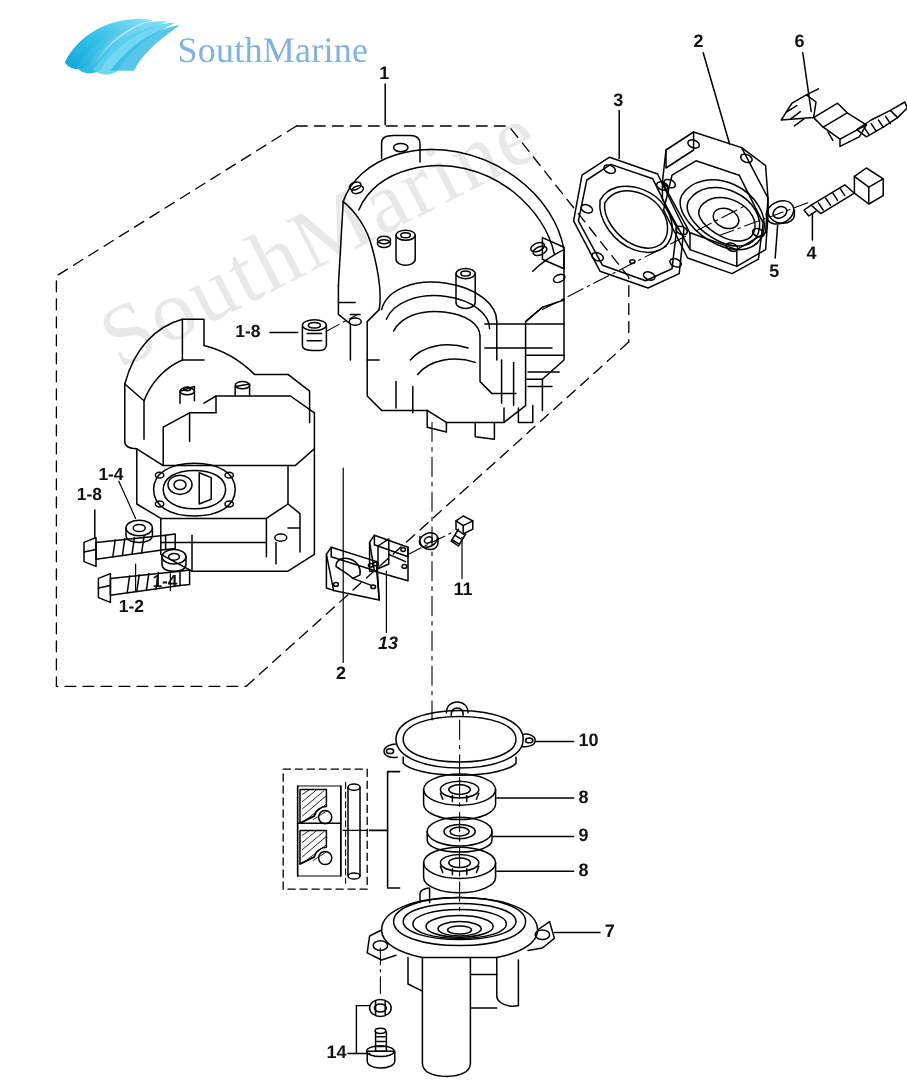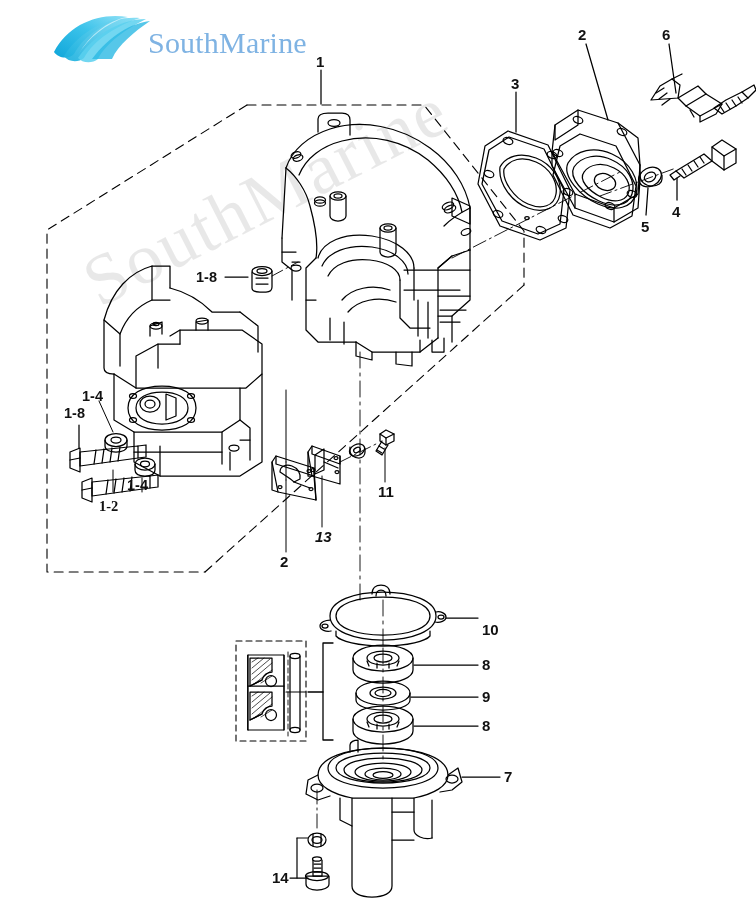--- a/index.html
+++ b/index.html
@@ -482,24 +482,24 @@
   <div class="callout" style="left:316px;top:54px;">1</div>
   <div class="callout" style="left:578px;top:27px;">2</div>
   <div class="callout" style="left:511px;top:76px;">3</div>
   <div class="callout" style="left:672px;top:204px;">4</div>
   <div class="callout" style="left:641px;top:219px;">5</div>
   <div class="callout" style="left:662px;top:27px;">6</div>
   <div class="callout" style="left:504px;top:769px;">7</div>
   <div class="callout" style="left:482px;top:657px;">8</div>
   <div class="callout" style="left:482px;top:689px;">9</div>
   <div class="callout" style="left:482px;top:718px;">8</div>
-  <div class="callout" style="left:482px;top:610px;margin-top:12px;">10</div>
+  <div class="callout" style="left:482px;top:610px;">10</div>
   <div class="callout" style="left:272px;top:870px;">14</div>
   <div class="callout" style="left:280px;top:554px;">2</div>
   <div class="callout" style="left:315px;top:529px;font-style:italic;">13</div>
   <div class="callout" style="left:378px;top:484px;">11</div>
   <div class="callout sm" style="left:196px;top:270px;">1-8</div>
-  <div class="callout sm" style="left:99px;top:499px;font-family:Liberation Serif, serif;">1-2</div>
+  <div class="callout sm" style="left:99px;top:499px;">1-2</div>
   <div class="callout sm" style="left:64px;top:406px;">1-8</div>
   <div class="callout sm" style="left:82px;top:389px;">1-4</div>
   <div class="callout sm" style="left:127px;top:478px;">1-4</div>
 
 </div>
 
 </body></html>

